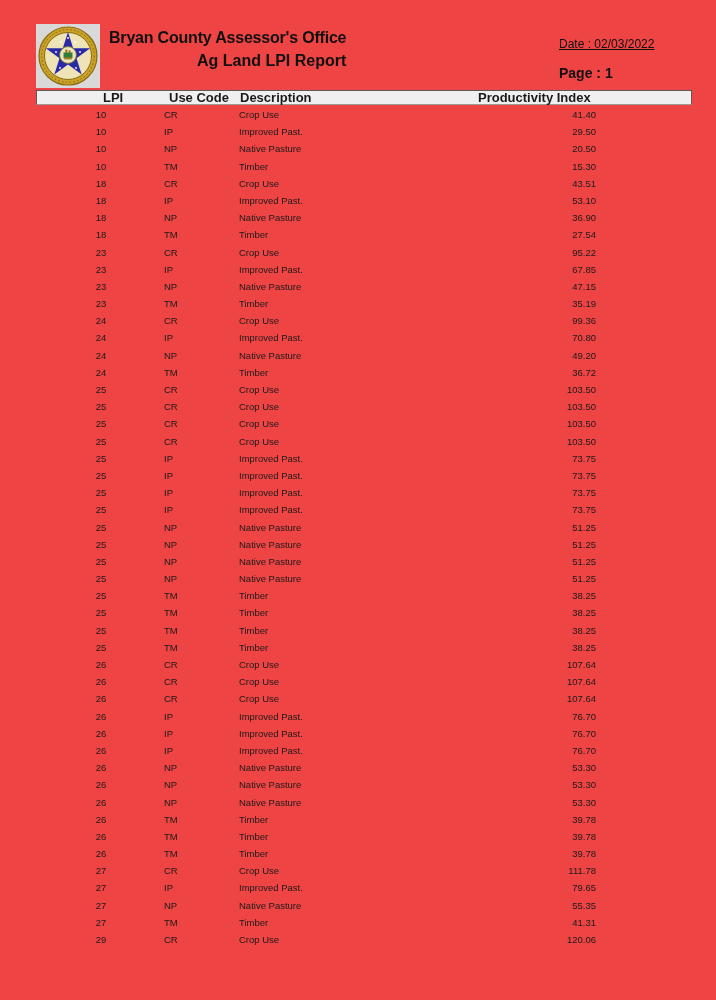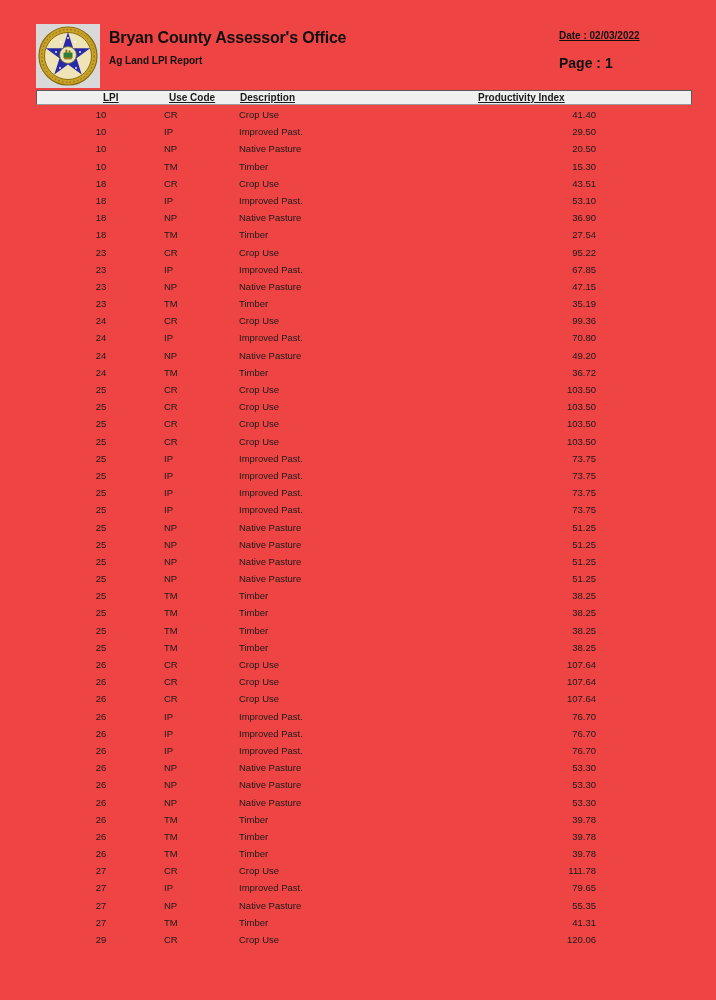--- a/index.html
+++ b/index.html
@@ -52,41 +52,43 @@
   #office-title {
     font-size: 16px;
     font-weight: bold;
     letter-spacing: -0.2px;
     line-height: 20px;
     color: #101010;
     white-space: nowrap;
   }
   #report-subtitle {
     margin-top: 6px;
-    font-size: 10px;
+    font-size: 16px;
     font-weight: bold;
     line-height: 14px;
     color: #101010;
     white-space: nowrap;
+    text-align: right;
   }
 
   #meta-block {
     position: absolute;
     right: 0px;
     top: 6px;
     width: 175px;
     text-align: left;
   }
   #meta-date {
-    font-size: 10px;
-    font-weight: bold;
+    font-size: 12px;
+    font-weight: normal;
     color: #101010;
     text-decoration: underline;
     white-space: nowrap;
     padding-left: 42px;
+    margin-top: 7px;
   }
   #meta-page {
     margin-top: 14px;
     font-size: 14px;
     font-weight: bold;
     color: #101010;
     white-space: nowrap;
     padding-left: 42px;
   }
 
@@ -102,24 +104,23 @@
     position: relative;
     height: 15px;
     background: #f0f0f0;
     border: 1px solid #5a5a5a;
     border-bottom: 1px solid #9a9a9a;
     box-sizing: border-box;
   }
   #col-head .hcell {
     position: absolute;
     top: 1px;
-    font-size: 10px;
+    font-size: 13px;
     font-weight: bold;
     color: #1a1a1a;
-    text-decoration: underline;
     white-space: nowrap;
     line-height: 12px;
   }
   .h-lpi   { left: 66px; }
   .h-use   { left: 132px; }
   .h-desc  { left: 203px; }
   .h-prod  { left: 441px; }
 
   #rows {
     position: relative;

